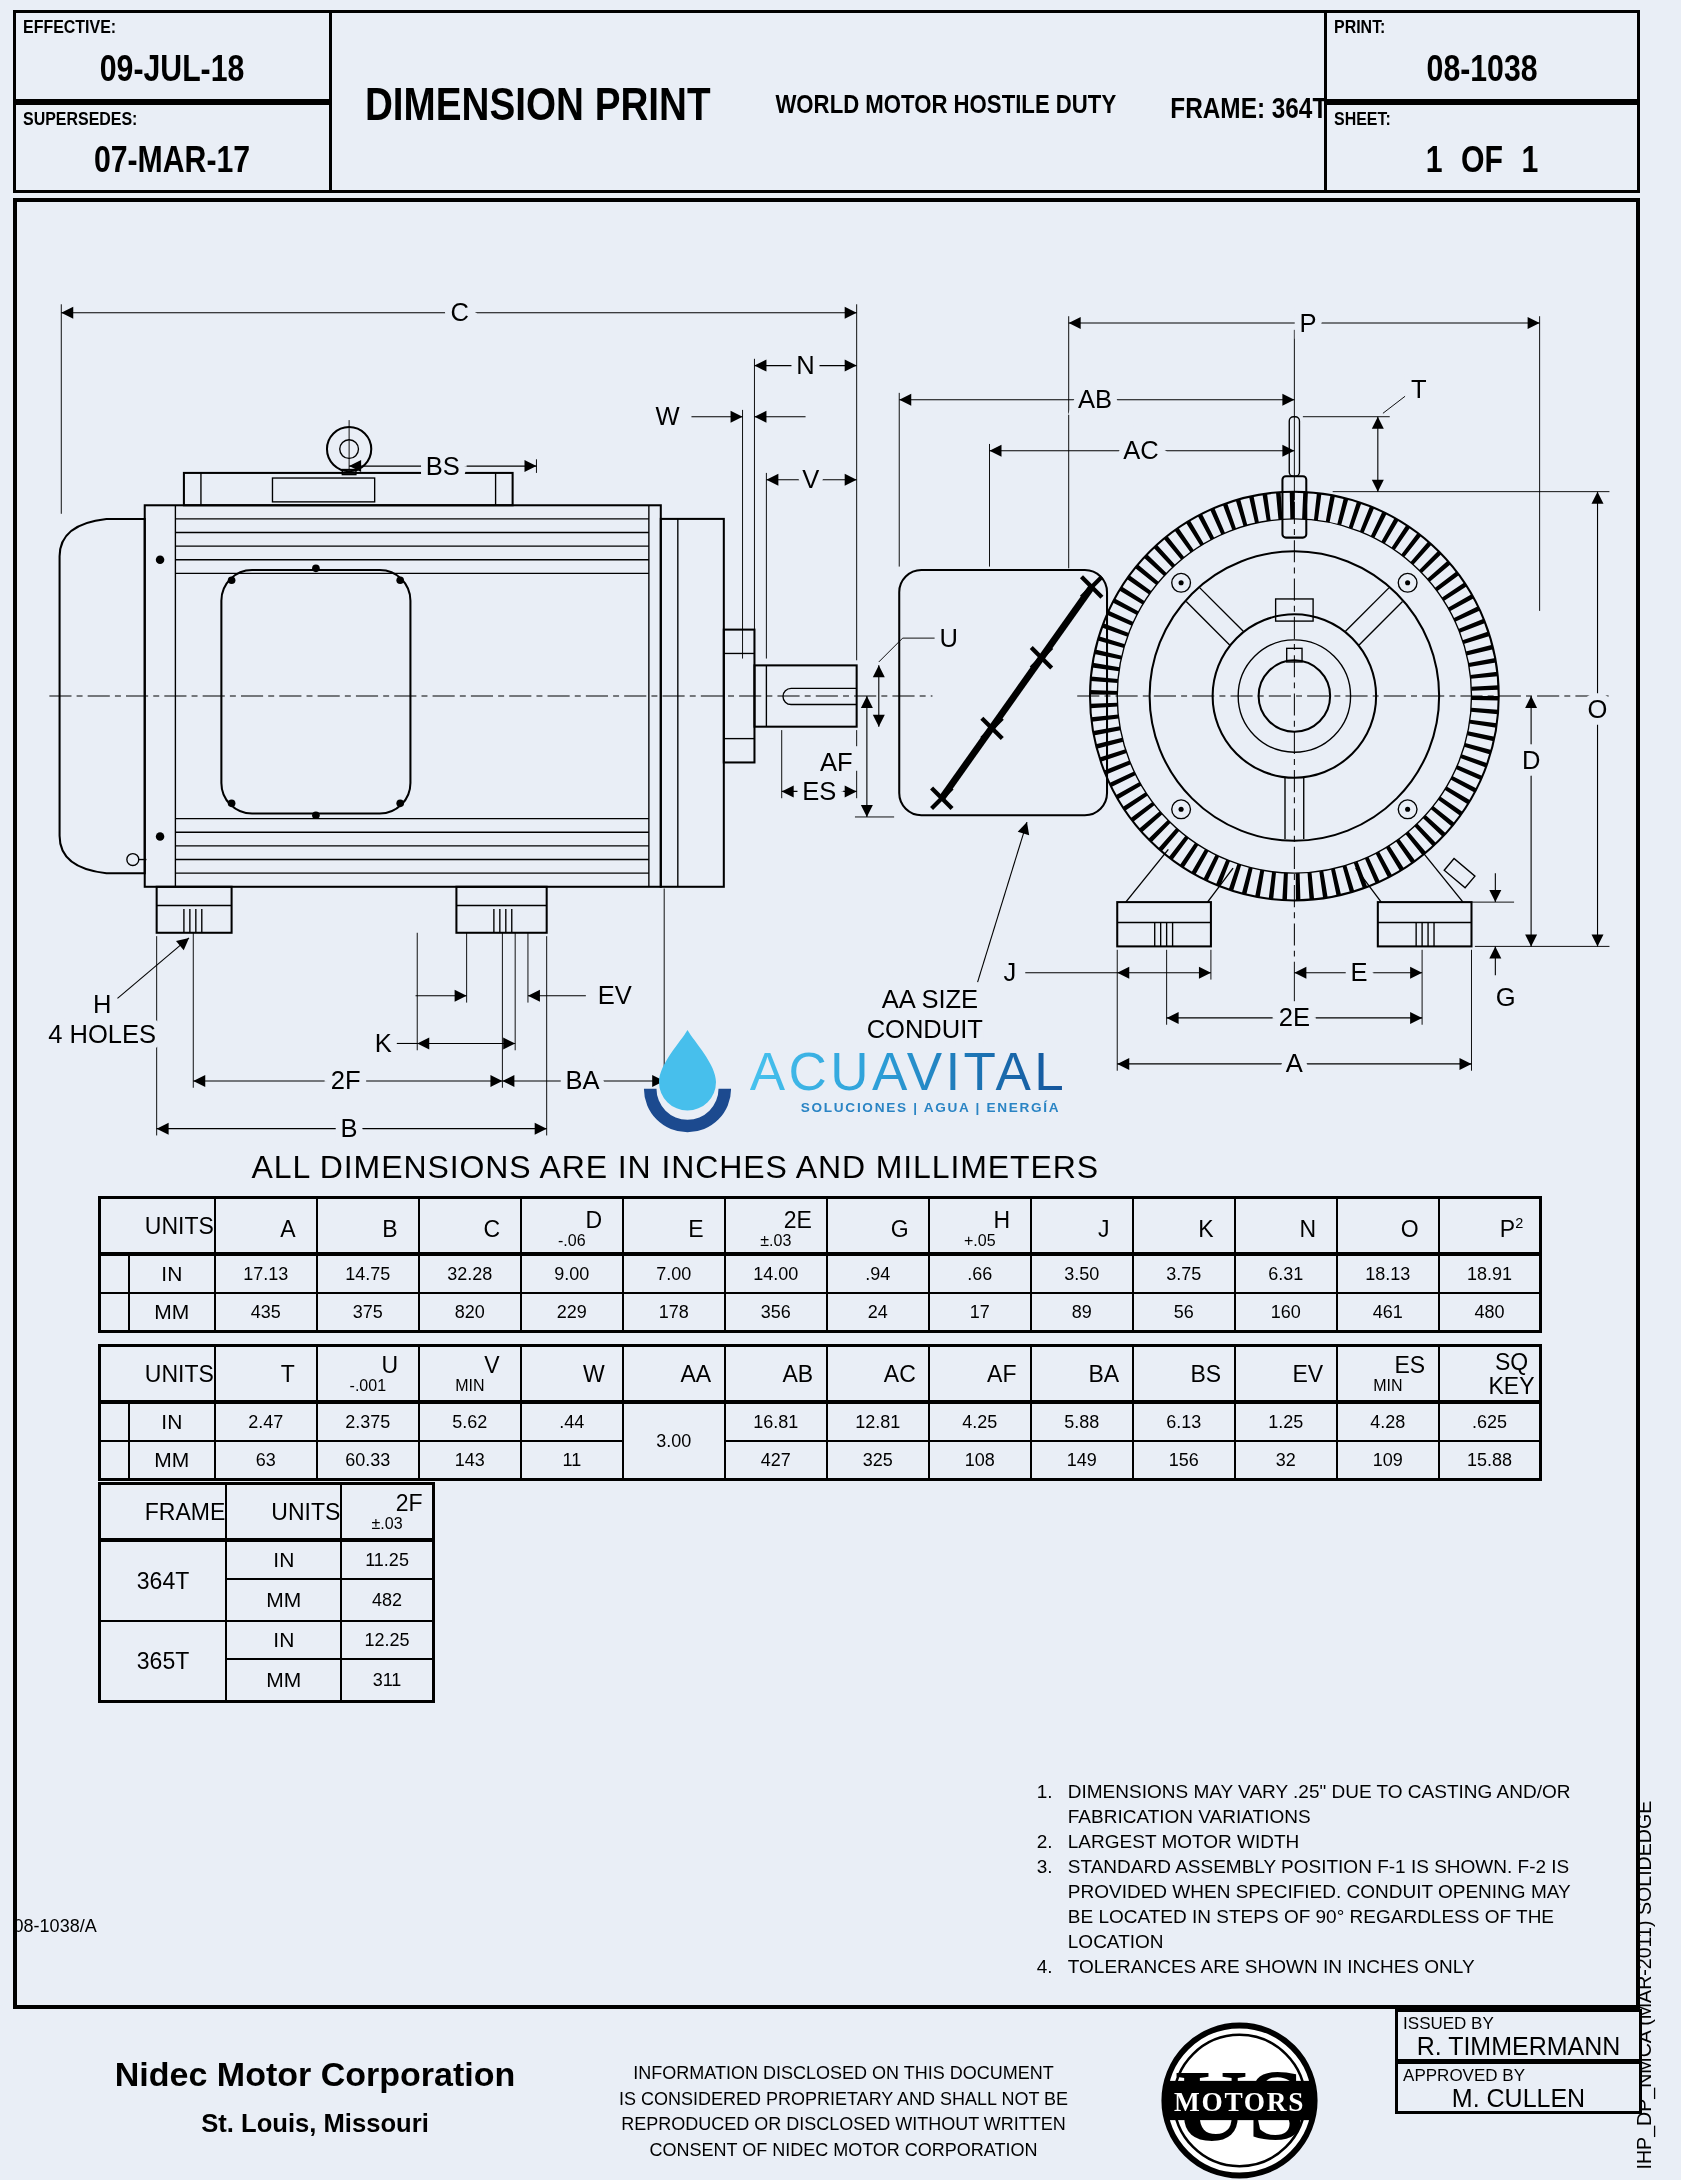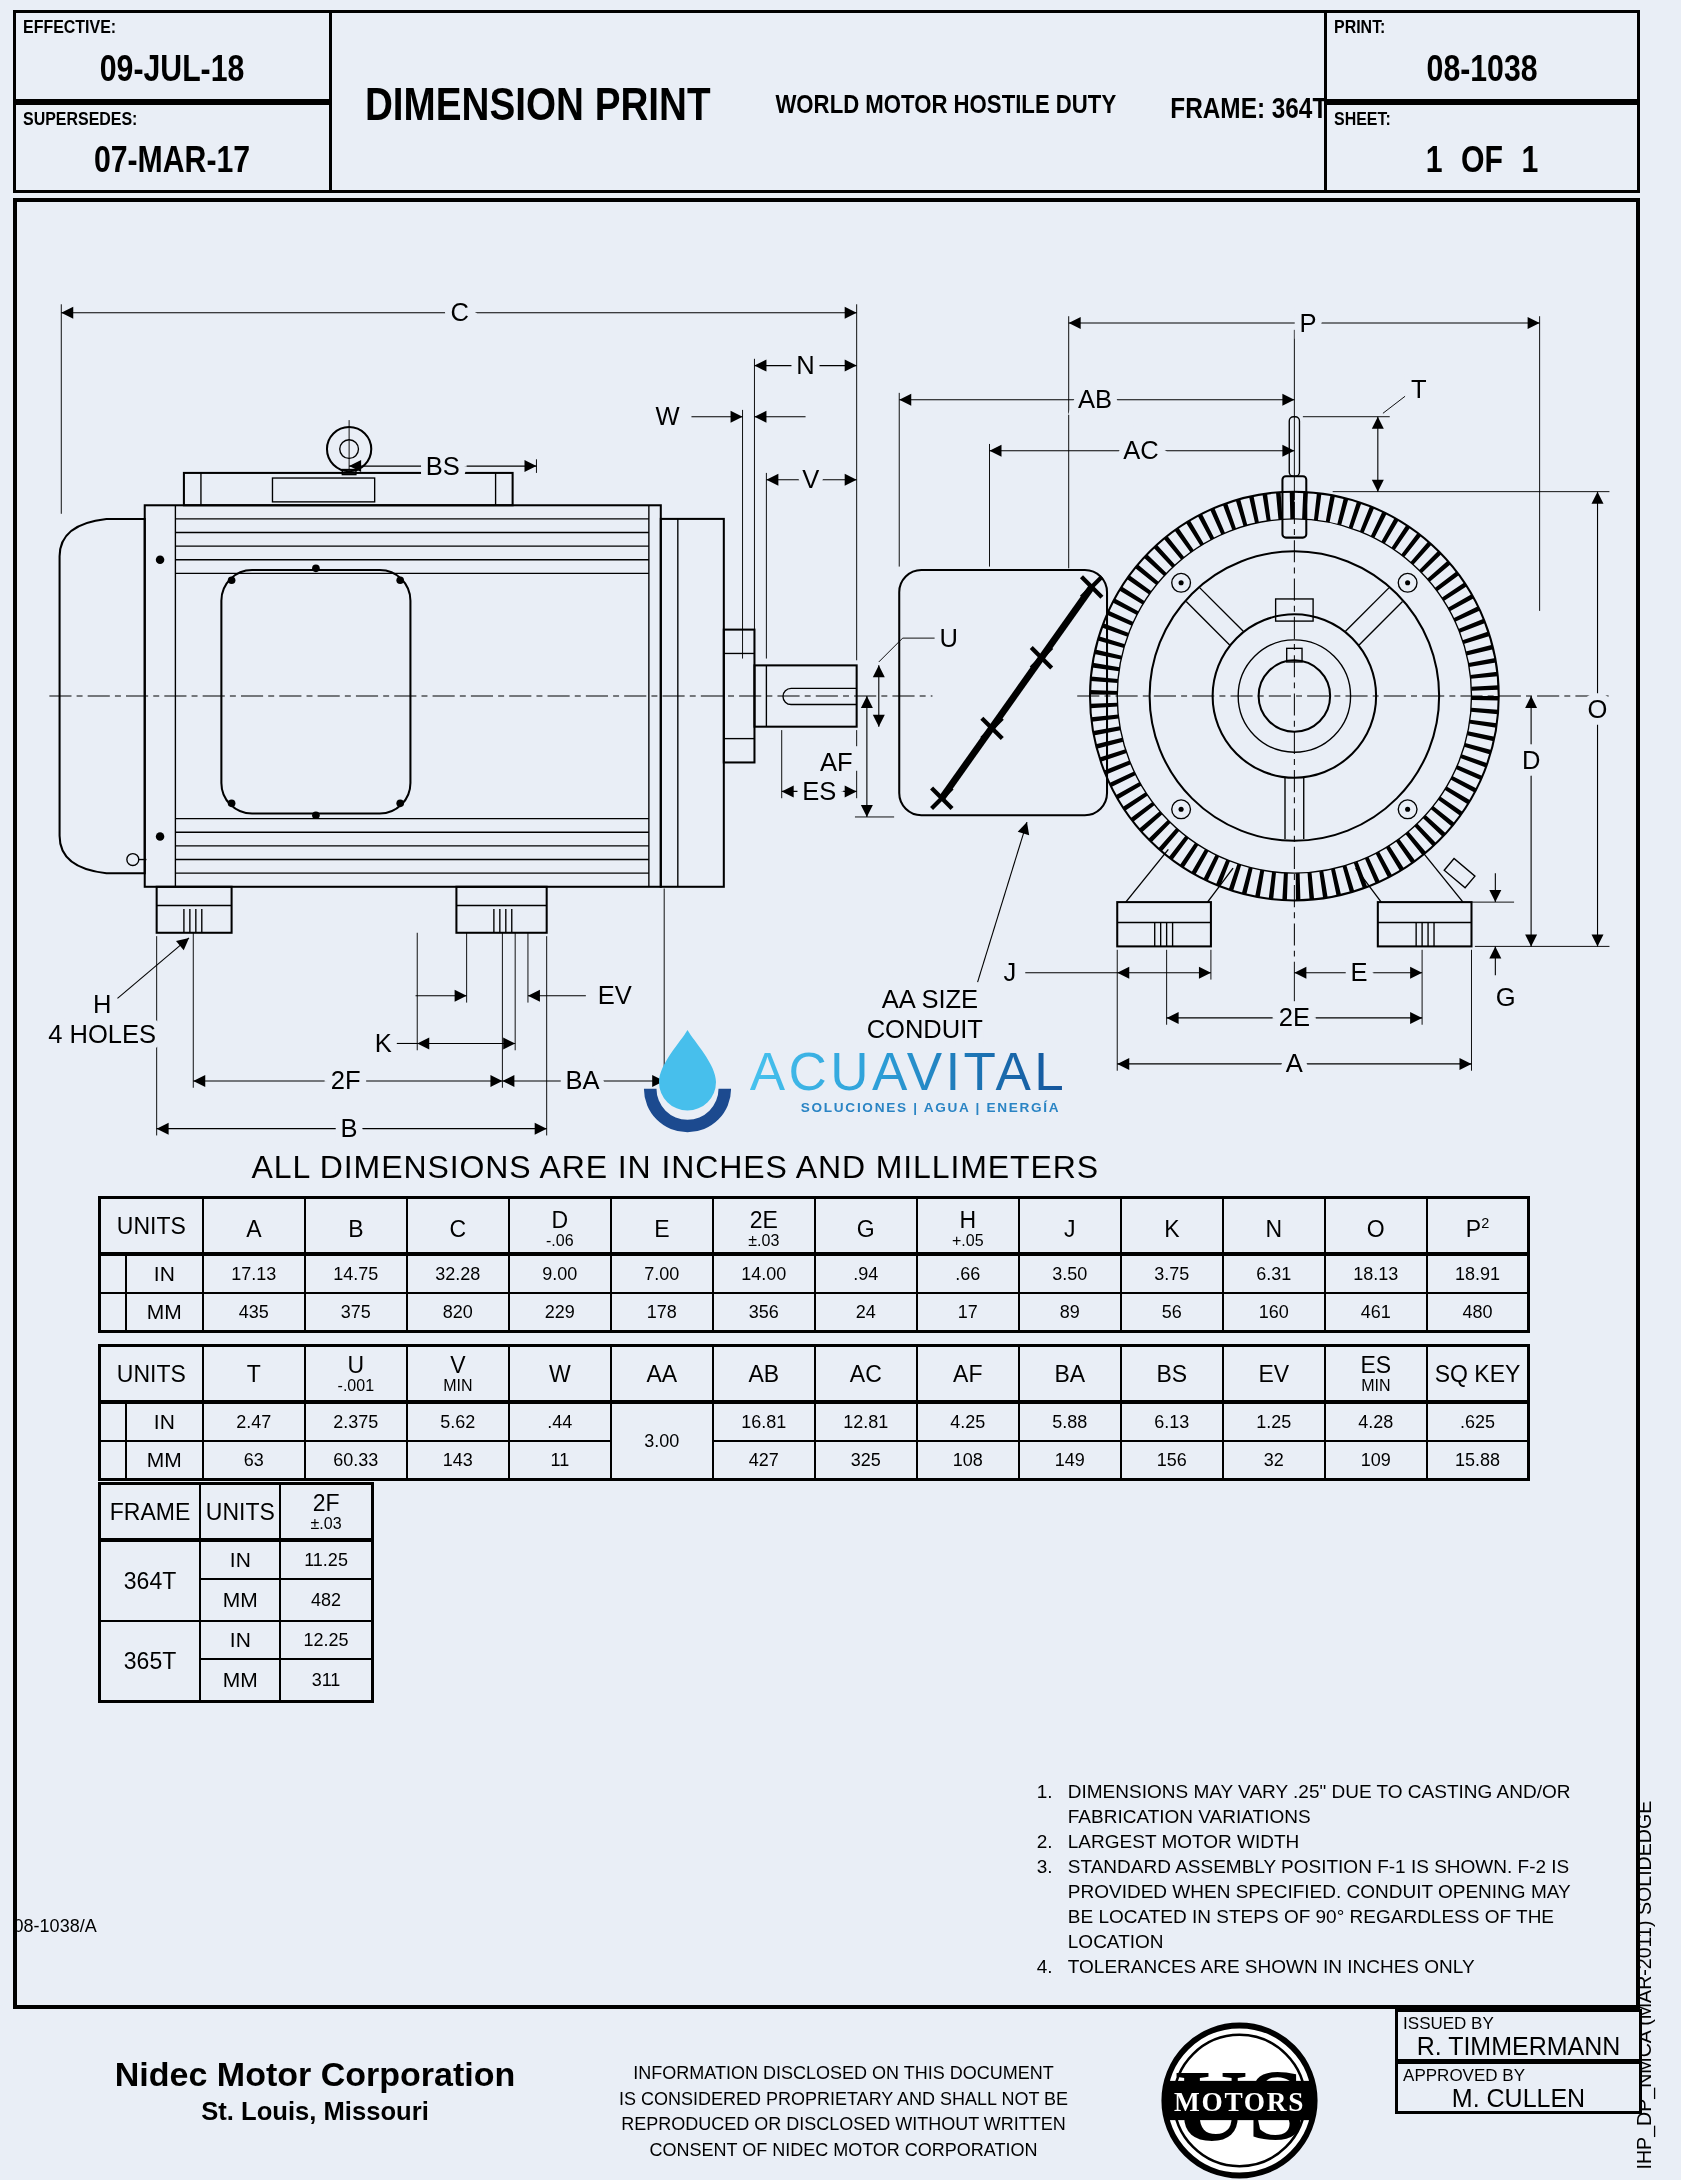--- a/index.html
+++ b/index.html
@@ -34,36 +34,36 @@
   .xmk{stroke:#000;stroke-width:5;fill:none;}
   .tick{stroke:#000;stroke-width:32;fill:none;stroke-dasharray:5 10;}
 
   
   .dimhead{font-size:32px;letter-spacing:0.9px;text-align:center;white-space:nowrap;}
   table{border-collapse:collapse;background:#e9eef6;}
   .dtab{border:3.4px solid #000;}
   .dtab th,.dtab td{border:2.6px solid #000;padding:0;text-align:center;vertical-align:middle;}
   .dtab thead th{border-bottom:4.3px solid #000;height:53px;font-weight:normal;}
   .dtab td{height:36px;}
-  .hl{font-size:23px;line-height:24px;}
+  .hl{font-size:23px;line-height:24px;margin-left:44px;}
   .ht{font-size:16px;line-height:17px;}
   .hsup{font-size:14.5px;}
   .ulab{font-size:21px;}
   .v{font-size:18px;}
   .sp{width:24px;}
 
   
   .note{display:flex;}
   .note-num{width:31px;flex:none;font-size:19px;line-height:25px;}
   .note-text{font-size:19px;line-height:25px;white-space:pre-line;}
 
   
   .docnum{font-size:18px;}
   .company{font-size:34px;font-weight:bold;line-height:39px;}
-  .loc{font-size:25.6px;font-weight:bold;line-height:34px;}
+  .loc{font-size:25.6px;font-weight:bold;line-height:34px;margin-top:12px;}
   .discl{font-size:18px;line-height:25.6px;text-align:center;white-space:pre-line;}
   .ibox{display:flex;flex-direction:column;}
   .ilab{font-size:17px;padding:1.7px 5.1px 0 5.1px;line-height:19px;}
   .ival{font-size:25px;text-align:center;line-height:27px;}
   .sidetext{font-size:19.6px;white-space:nowrap;transform:rotate(-90deg);transform-origin:center;text-align:left;}
 
   
   .acua{display:flex;align-items:center;gap:12px;}
   .acuacol{display:flex;flex-direction:column;}
   .brand{font-size:53px;font-weight:normal;letter-spacing:3.4px;line-height:55px;

